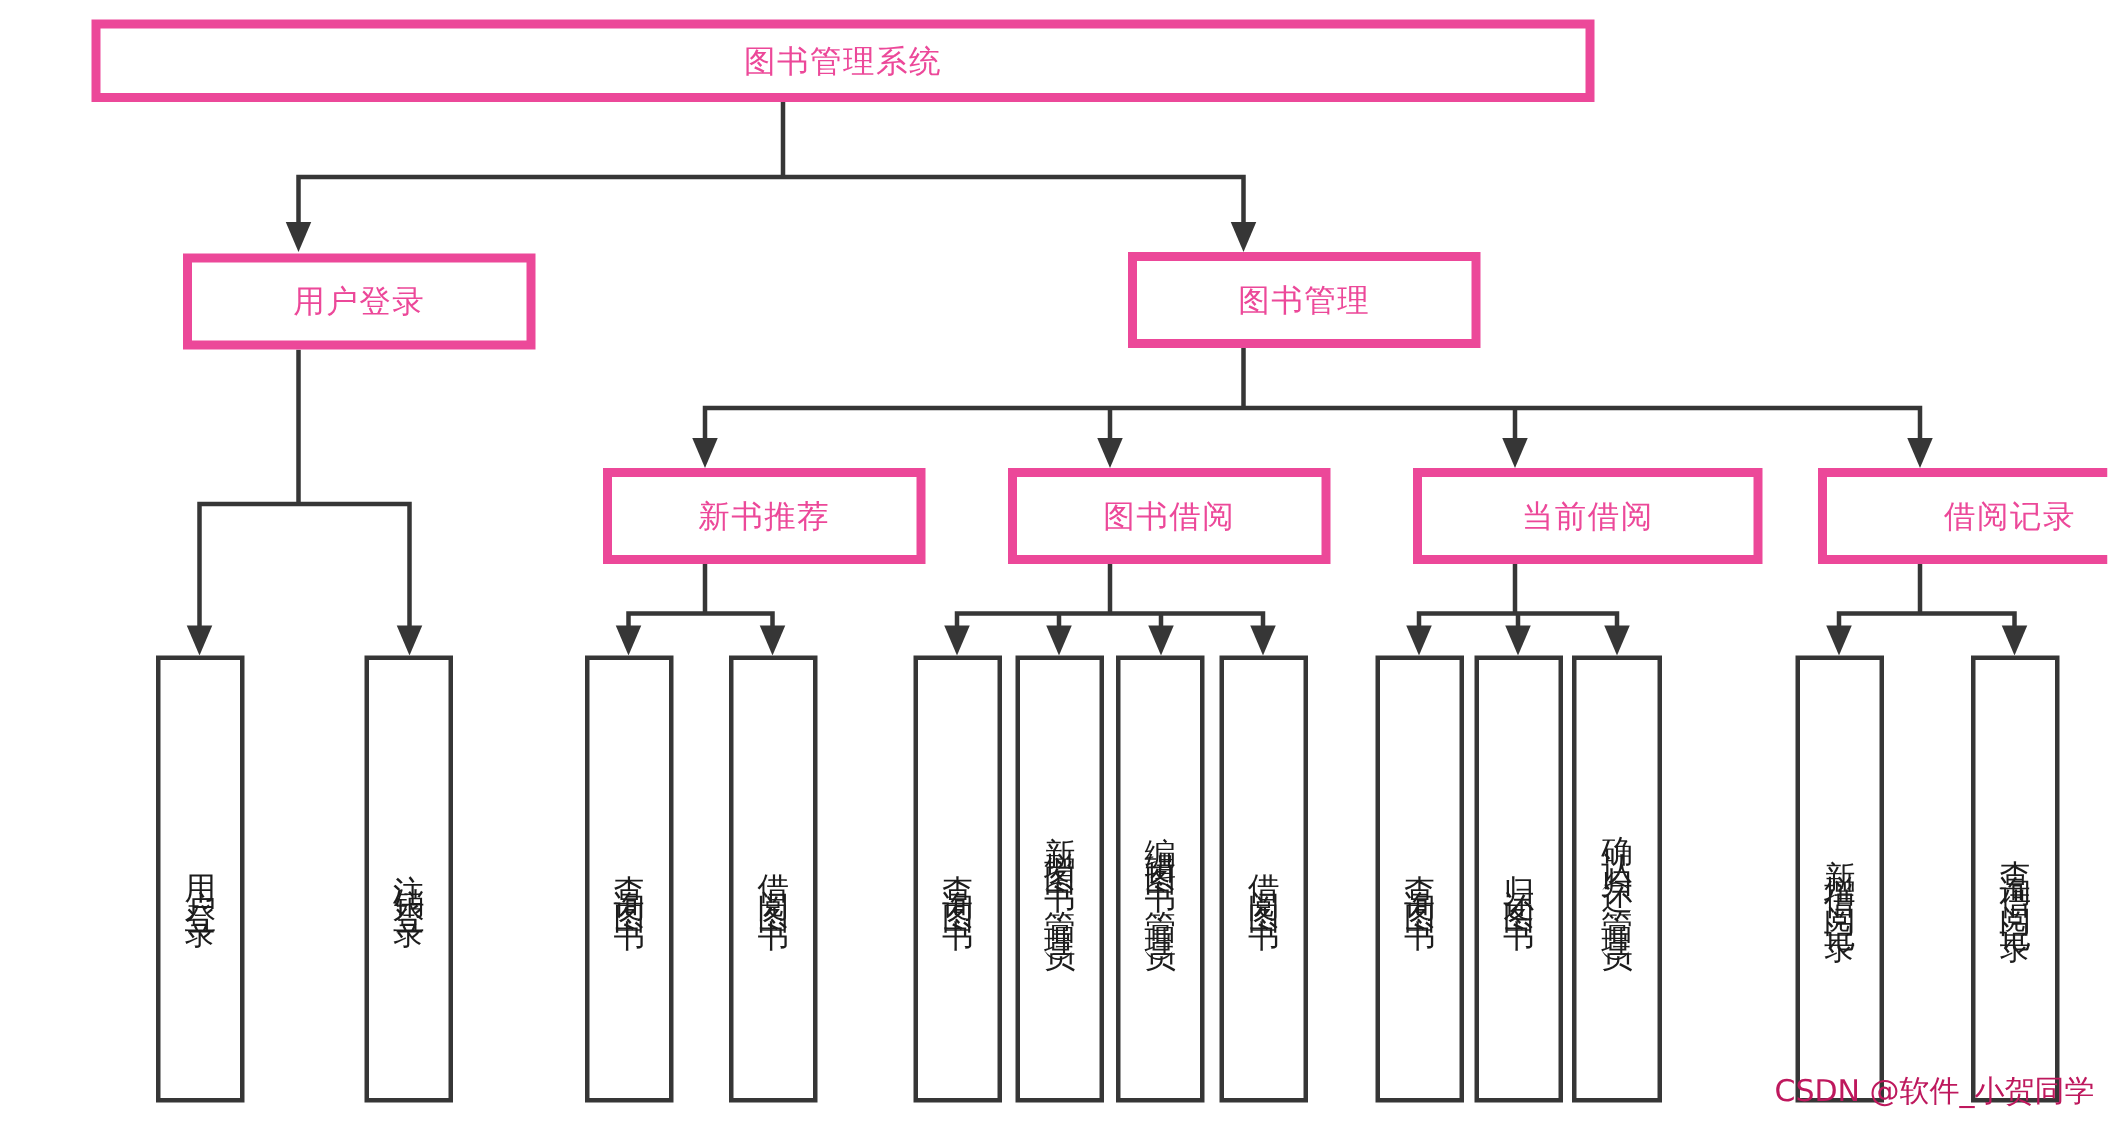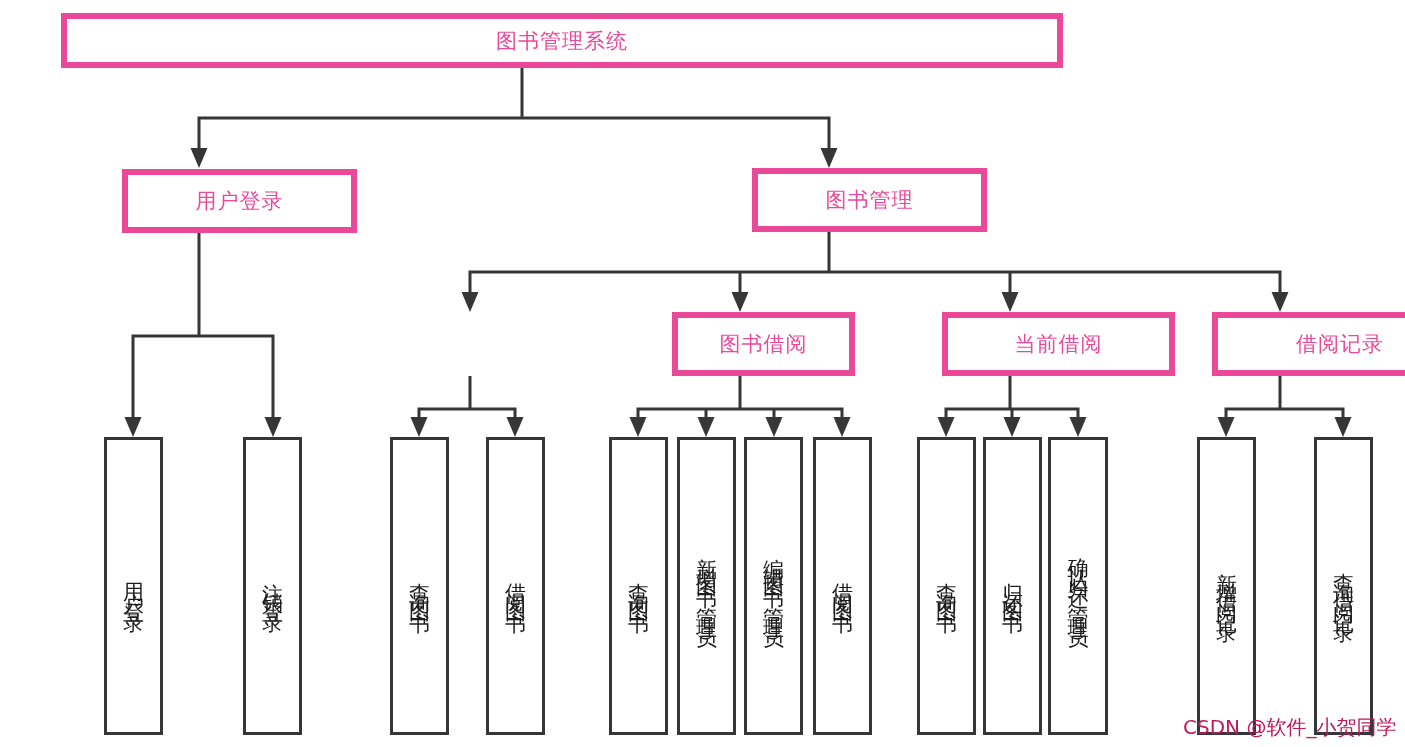--- a/index.html
+++ b/index.html
@@ -69,21 +69,22 @@
       <polygon points="1217.5,417 1234.5,417 1226,437"></polygon>
       <polygon points="1334.5,417 1351.5,417 1343,437"></polygon>
     </g>
   </svg>
 
   <div class="hbox" style="left:21px;top:13px;width:1002px;height:55px">图书管理系统</div>
 
   <div class="hbox" style="left:82px;top:169px;width:235px;height:64px">用户登录</div>
   <div class="hbox" style="left:712px;top:168px;width:235px;height:64px">图书管理</div>
 
-  <div class="hbox" style="left:632px;top:312px;width:183px;height:64px">图书借阅</div>
+  <div class="hbox" style="left:362px;top:312px;width:215px;height:64px">新书推荐</div>
+  <div class="hbox" style="left:632px;top:312px;width:215px;height:64px">图书借阅</div>
   <div class="hbox" style="left:902px;top:312px;width:233px;height:64px">当前借阅</div>
   <div class="hbox" style="left:1172px;top:312px;width:256px;height:64px">借阅记录</div>
 
   <div class="vbox" style="left:104px">用户登录</div>
   <div class="vbox" style="left:243px">注销登录</div>
 
   <div class="vbox" style="left:390px">查询图书</div>
   <div class="vbox" style="left:486px">借阅图书</div>
 
   <div class="vbox" style="left:609px">查询图书</div>

